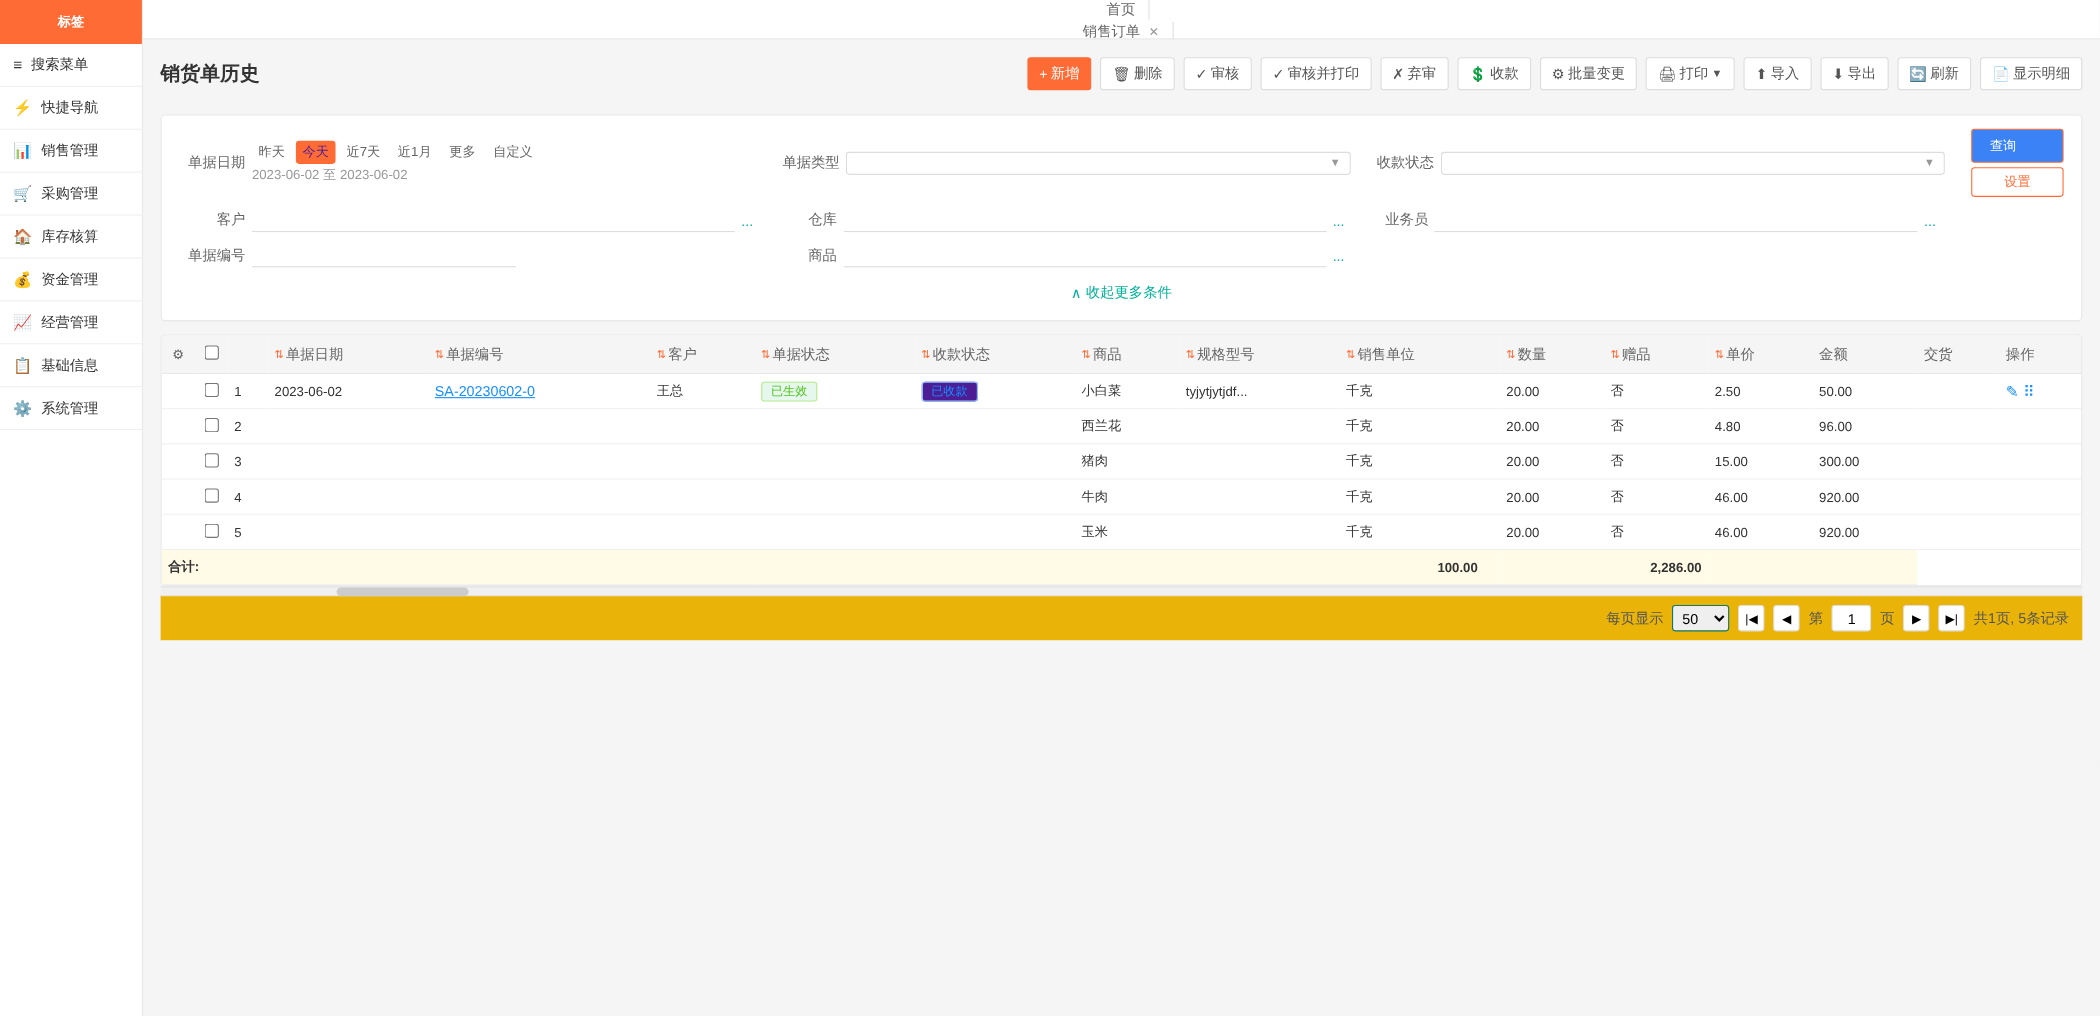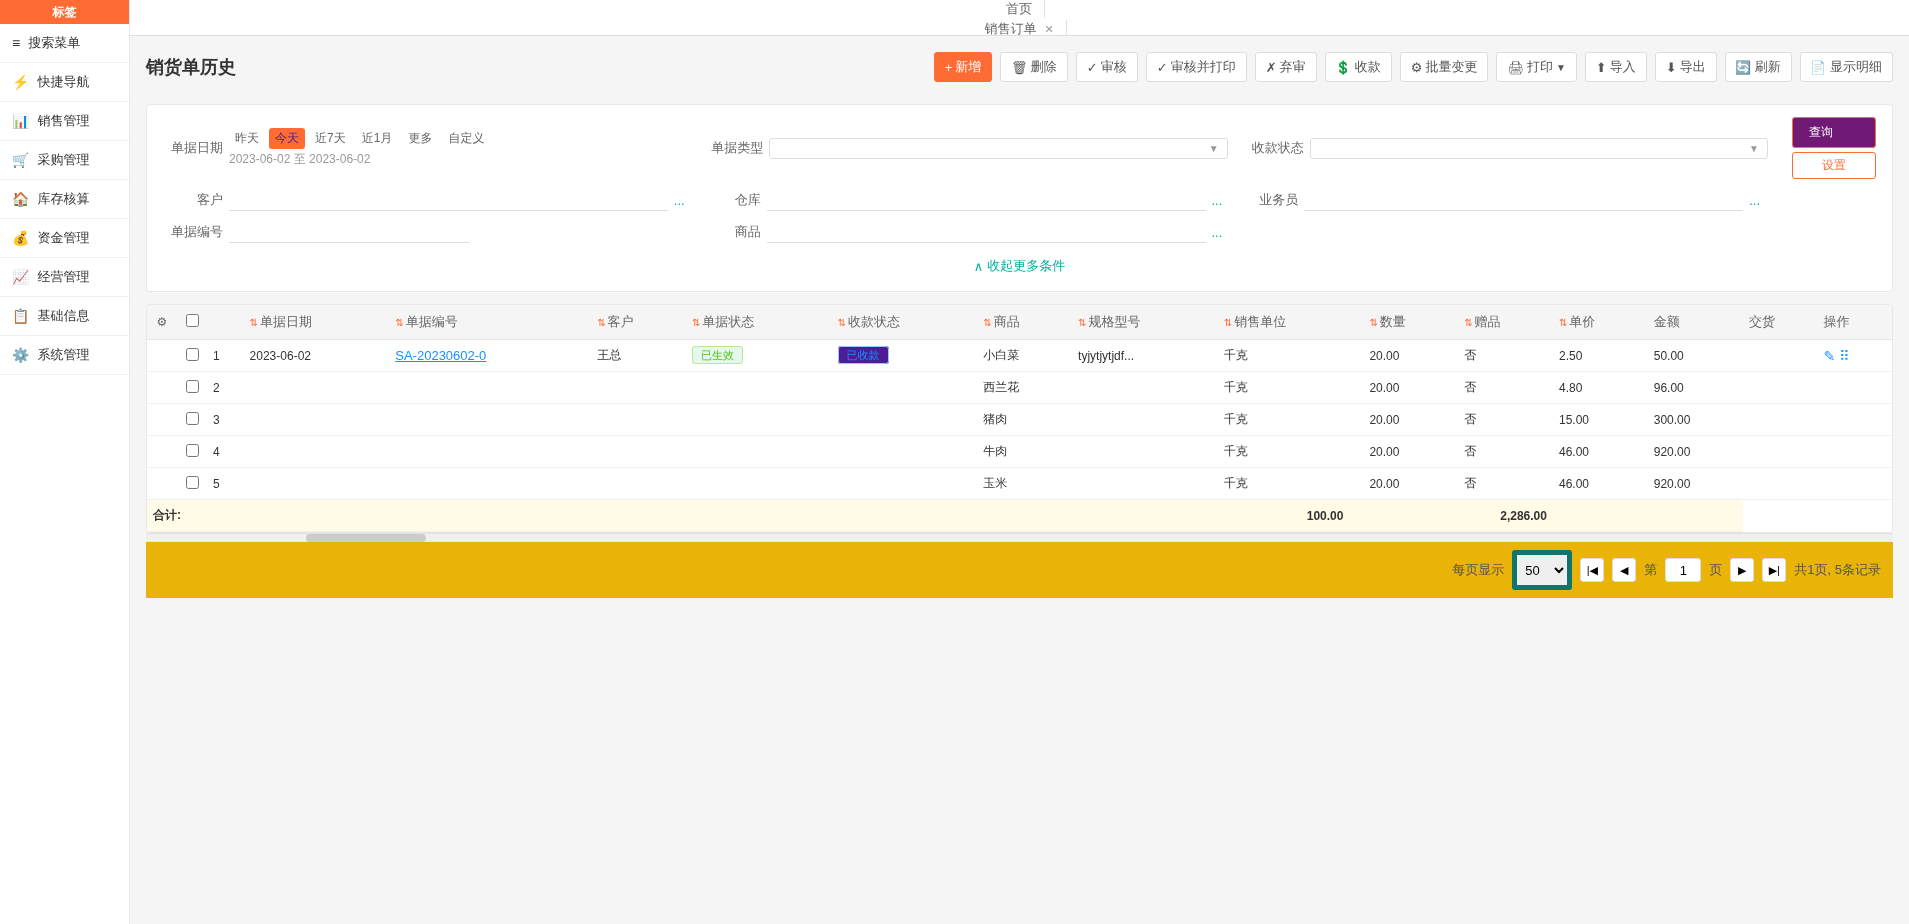--- a/index.html
+++ b/index.html
@@ -1,20 +1,20 @@
 <!DOCTYPE html>
 <html><head>
   <meta charset="utf-8">
   <style>
     * { box-sizing: border-box; margin: 0; padding: 0; font-family: 'Microsoft YaHei', Arial, sans-serif; font-size: 13px; }
     body { display: flex; height: 924px; overflow: hidden; background: #f5f5f5; }
 
     
     .sidebar { width: 130px; background: #fff; border-right: 1px solid #e8e8e8; display: flex; flex-direction: column; flex-shrink: 0; }
-    .sidebar-logo { height: 24px; background: #ff6b35; display: flex; align-items: center; justify-content: center; color: #fff; font-size: 12px; font-weight: bold; }
+    .sidebar-logo { height: 40px; background: #ff6b35; display: flex; align-items: center; justify-content: center; color: #fff; font-size: 12px; font-weight: bold; }
     .sidebar-item { display: flex; align-items: center; padding: 10px 12px; cursor: pointer; color: #333; gap: 8px; border-bottom: 1px solid #f0f0f0; }
     .sidebar-item .icon { font-size: 14px; }
 
     
     .main { flex: 1; display: flex; flex-direction: column; overflow: hidden; }
 
     
     .tabs-bar { background: #fff; border-bottom: 1px solid #e0e0e0; display: flex; align-items: center; height: 36px; padding: 0 8px; gap: 2px; flex-direction: column; }
     .tab { padding: 0 12px; height: 36px; display: flex; align-items: center; cursor: pointer; font-size: 13px; color: #666; border-right: 1px solid #e0e0e0; gap: 4px; }
     .tab.active { background: #e6f7f5; color: #00b09b; border-bottom: 2px solid #00b09b; }
@@ -22,21 +22,21 @@
     .tab-close-all { margin-left: auto; color: #999; cursor: pointer; font-size: 12px; }
 
     
     .content { flex: 1; overflow-y: auto; padding: 16px; background: #f5f5f5; }
     .page-title { font-size: 18px; font-weight: bold; color: #333; margin-bottom: 12px; }
 
     
     .toolbar { display: flex; align-items: center; gap: 8px; margin-bottom: 12px; flex-wrap: wrap; }
     .btn { display: flex; align-items: center; gap: 3px; padding: 5px 10px; border: 1px solid #ddd; background: #fff; cursor: pointer; border-radius: 3px; font-size: 12px; color: #555; }
     .btn-primary { background: #ff6b35; color: #fff; border-color: #ff6b35; }
-    .btn-query { background: #701a75; color: #fff; border-color: #ff6b35; padding: 6px 16px; }
+    .btn-query { background: #3b82f6; color: #fff; border-color: #ff6b35; padding: 6px 16px; }
     .btn-setting { background: #fff; color: #ff6b35; border-color: #ff6b35; padding: 4px 29px; }
 
     
     .filter-area { background: #fff; border: 1px solid #e8e8e8; border-radius: 4px; padding: 12px 16px; margin-bottom: 12px; }
     .filter-row { display: flex; align-items: center; margin-bottom: 10px; gap: 16px; }
     .filter-row:last-child { margin-bottom: 0; }
     .filter-item { display: flex; align-items: center; gap: 6px; flex: 1; }
     .filter-label { color: #666; white-space: nowrap; min-width: 60px; text-align: right; }
     .filter-input { border: none; border-bottom: 1px solid #ddd; padding: 3px 6px; flex: 1; outline: none; color: #333; font-size: 13px; }
     .filter-select { border: 1px solid #ddd; border-radius: 3px; padding: 4px 8px; flex: 1; outline: none; color: #333; background: #fff; display: flex; align-items: center; justify-content: space-between; cursor: pointer; }
@@ -65,21 +65,21 @@
     .action-icon { color: #1890ff; cursor: pointer; font-size: 14px; }
 
     
     .table-footer { background: #fffbe6; border-top: 1px solid #e8e8e8; }
     .table-footer td { font-weight: bold; color: #333; }
 
     
     .pagination-bar { display: flex; align-items: center; justify-content: flex-end; padding: 8px 12px; background: #eab308; border-top: 1px solid #e8e8e8; gap: 8px; font-size: 12px; color: #555; }
     .page-btn { width: 24px; height: 24px; border: 1px solid #ddd; background: #fff; cursor: pointer; display: flex; align-items: center; justify-content: center; border-radius: 3px; font-size: 11px; }
     .page-input { width: 36px; height: 24px; border: 1px solid #ddd; text-align: center; border-radius: 3px; }
-    .per-page-select { height: 40px; border: 5px solid #0f766e; border-radius: 3px; padding: 0 4px; }
+    .per-page-select { height: 24px; border: 1px solid #0f766e; border-radius: 3px; padding: 0 4px; }
     .scrollbar-area { background: #f0f0f0; height: 8px; border-top: 1px solid #e0e0e0; position: relative; }
     .scrollbar-thumb { height: 8px; width: 120px; background: #ccc; border-radius: 4px; position: absolute; left: 160px; cursor: pointer; }
   </style>
 </head>
 <body>
 
 <div class="sidebar">
   <div class="sidebar-logo">标签</div>
 
   <div class="sidebar-item">

